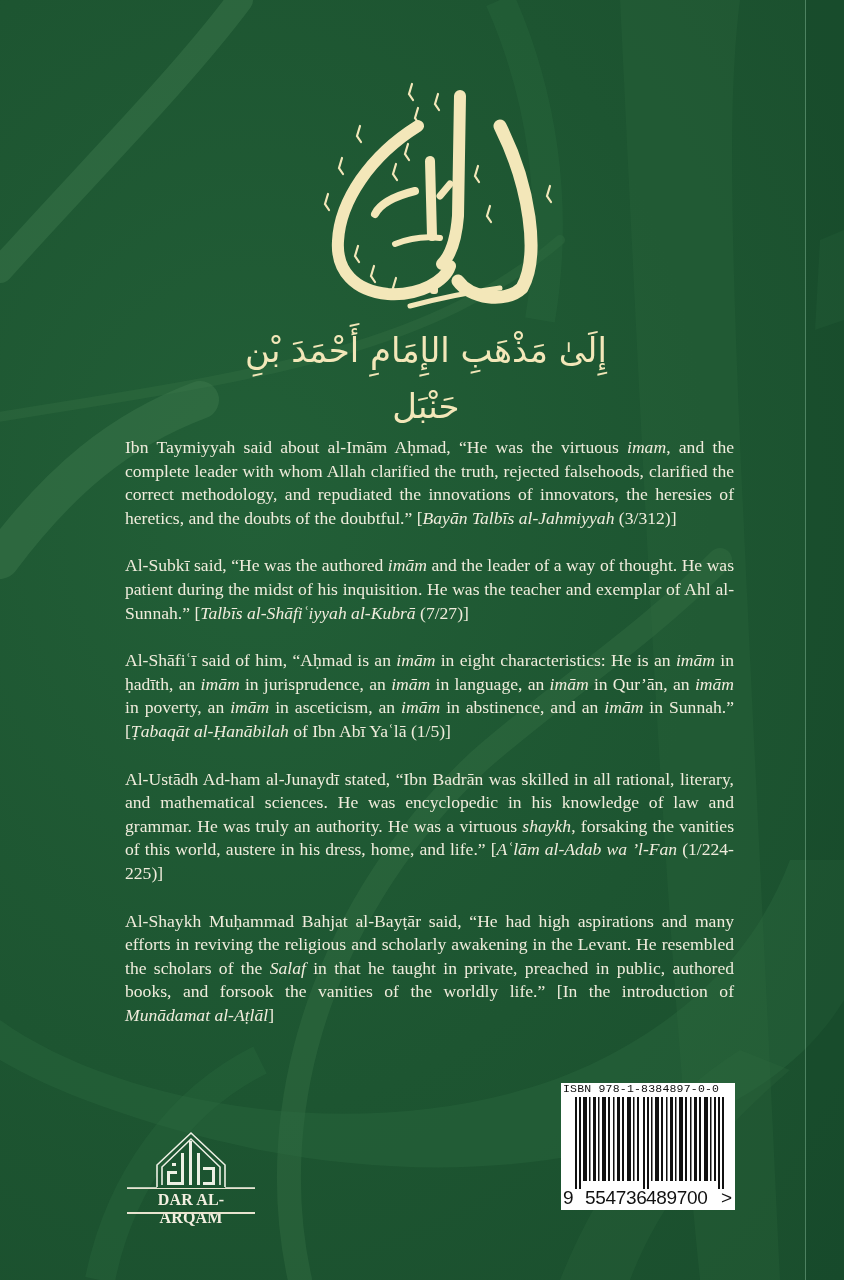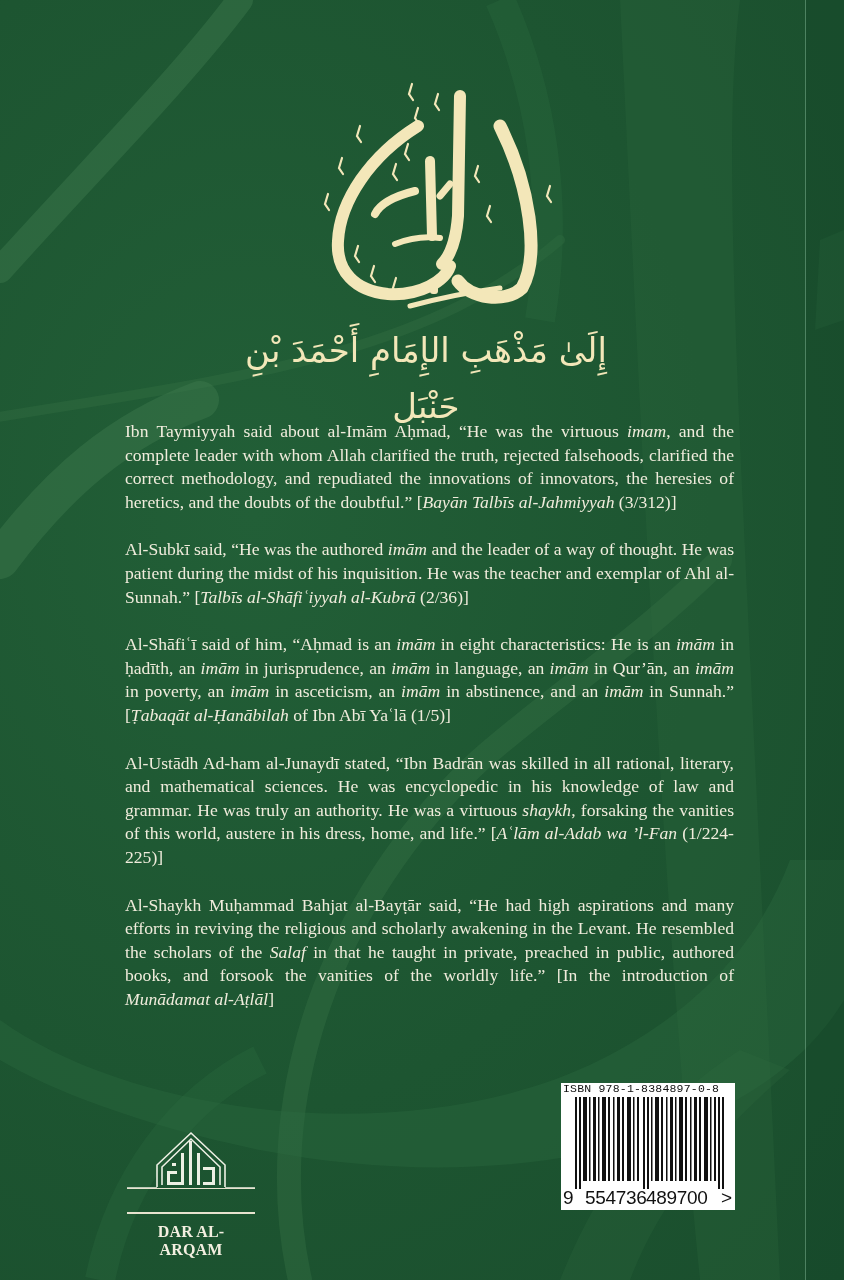--- a/index.html
+++ b/index.html
@@ -24,34 +24,33 @@
   }
   .title-calligraphy {
     position: absolute; left: 300px; top: 66px; width: 260px; height: 250px;
   }
   .subtitle-arabic {
     position: absolute; left: 240px; top: 322px; width: 372px; text-align: center;
     color: #f3e7b9; font-family: "DejaVu Sans", sans-serif; font-size: 34px;
     direction: rtl; line-height: 56px; letter-spacing: 0.5px;
   }
   .blurbs {
-    position: absolute; left: 125px; top: 420px; width: 609px;
+    position: absolute; left: 125px; top: 436px; width: 609px;
     color: #f0ecdc; font-size: 17.6px; line-height: 23.6px;
     text-align: justify;
   }
   .blurb { margin: 0 0 24px 0; }
   .blurb i { font-style: italic; }
   .publisher {
     position: absolute; left: 127px; top: 1127px; width: 130px; height: 88px;
   }
   .publisher-name {
     position: absolute; left: 127px; top: 1191px; width: 128px; text-align: center;
     color: #f3efe0; font-size: 16px; font-weight: bold; letter-spacing: 0.2px;
     font-family: "Liberation Serif", serif;
-    margin-top: 32px;
   }
   .publisher-rule-top {
     position: absolute; left: 127px; top: 1188px; width: 128px; height: 1px; background: #e8e3cf;
   }
   .publisher-rule-bottom {
     position: absolute; left: 127px; top: 1212px; width: 128px; height: 2px; background: #e8e3cf;
   }
   .barcode-box {
     position: absolute; left: 561px; top: 1083px; width: 174px; height: 127px;
     background: #ffffff;
@@ -130,21 +129,21 @@
       <circle cx="130" cy="112" r="4"></circle>
       <rect x="130" y="218" width="8" height="10" rx="3"></rect>
     </g>
   </svg>
 
   <div class="subtitle-arabic">إِلَىٰ مَذْهَبِ الإِمَامِ أَحْمَدَ بْنِ حَنْبَل</div>
 
   <div class="blurbs">
     <p class="blurb"><span>Ibn Taymiyyah said about al-Imām Aḥmad, “He was the virtuous </span><i>imam</i><span>, and the complete leader with whom Allah clarified the truth, rejected falsehoods, clarified the correct methodology, and repudiated the innovations of innovators, the heresies of heretics, and the doubts of the doubtful.” [</span><i>Bayān Talbīs al-Jahmiyyah</i><span> (3/312)]</span></p>
 
-    <p class="blurb"><span>Al-Subkī said, “He was the authored </span><i>imām</i><span> and the leader of a way of thought. He was patient during the midst of his inquisition. He was the teacher and exemplar of Ahl al-Sunnah.” [</span><i>Talbīs al-Shāfiʿiyyah al-Kubrā</i><span> (2/36)]</span></p>
+    <p class="blurb"><span>Al-Subkī said, “He was the authored </span><i>imām</i><span> and the leader of a way of thought. He was patient during the midst of his inquisition. He was the teacher and exemplar of Ahl al-Sunnah.” [</span><i>Talbīs al-Shāfiʿiyyah al-Kubrā</i><span> (7/27)]</span></p>
 
     <p class="blurb"><span>Al-Shāfiʿī said of him, “Aḥmad is an </span><i>imām</i><span> in eight characteristics: He is an </span><i>imām</i><span> in ḥadīth, an </span><i>imām</i><span> in jurisprudence, an </span><i>imām</i><span> in language, an </span><i>imām</i><span> in Qur’ān, an </span><i>imām</i><span> in poverty, an </span><i>imām</i><span> in asceticism, an </span><i>imām</i><span> in abstinence, and an </span><i>imām</i><span> in Sunnah.” [</span><i>Ṭabaqāt al-Ḥanābilah</i><span> of Ibn Abī Yaʿlā (1/5)]</span></p>
 
     <p class="blurb"><span>Al-Ustādh Ad-ham al-Junaydī stated, “Ibn Badrān was skilled in all rational, literary, and mathematical sciences. He was encyclopedic in his knowledge of law and grammar. He was truly an authority. He was a virtuous </span><i>shaykh</i><span>, forsaking the vanities of this world, austere in his dress, home, and life.” [</span><i>Aʿlām al-Adab wa ’l-Fan</i><span> (1/224-225)]</span></p>
 
     <p class="blurb"><span>Al-Shaykh Muḥammad Bahjat al-Bayṭār said, “He had high aspirations and many efforts in reviving the religious and scholarly awakening in the Levant. He resembled the scholars of the </span><i>Salaf</i><span> in that he taught in private, preached in public, authored books, and forsook the vanities of the worldly life.” [In the introduction of </span><i>Munādamat al-Aṭlāl</i><span>]</span></p>
   </div>
 
   <svg class="publisher" viewBox="0 0 130 88">
     <g fill="none" stroke="#eef0e4" stroke-width="1.6">
@@ -163,21 +162,21 @@
       <rect x="85" y="40" width="3" height="18"></rect>
       <rect x="76" y="55" width="12" height="3"></rect>
       <rect x="45" y="36" width="4" height="3"></rect>
     </g>
   </svg>
   <div class="publisher-rule-top"></div>
   <div class="publisher-name">DAR AL-ARQAM</div>
   <div class="publisher-rule-bottom"></div>
 
   <div class="barcode-box">
-    <div class="isbn-text">ISBN 978-1-8384897-0-8</div>
+    <div class="isbn-text">ISBN 978-1-8384897-0-0</div>
     <svg class="bars" width="162" height="92" viewBox="0 0 162 92">
       <g fill="#111">
         <rect x="8" y="0" width="2" height="92"></rect>
           <rect x="12" y="0" width="2" height="92"></rect>
         <rect x="16" y="0" width="4" height="84"></rect>
           <rect x="22" y="0" width="1.5" height="84"></rect>
         <rect x="26" y="0" width="3" height="84"></rect>
           <rect x="31" y="0" width="1.5" height="84"></rect>
         <rect x="35" y="0" width="4" height="84"></rect>
           <rect x="41" y="0" width="2" height="84"></rect>

